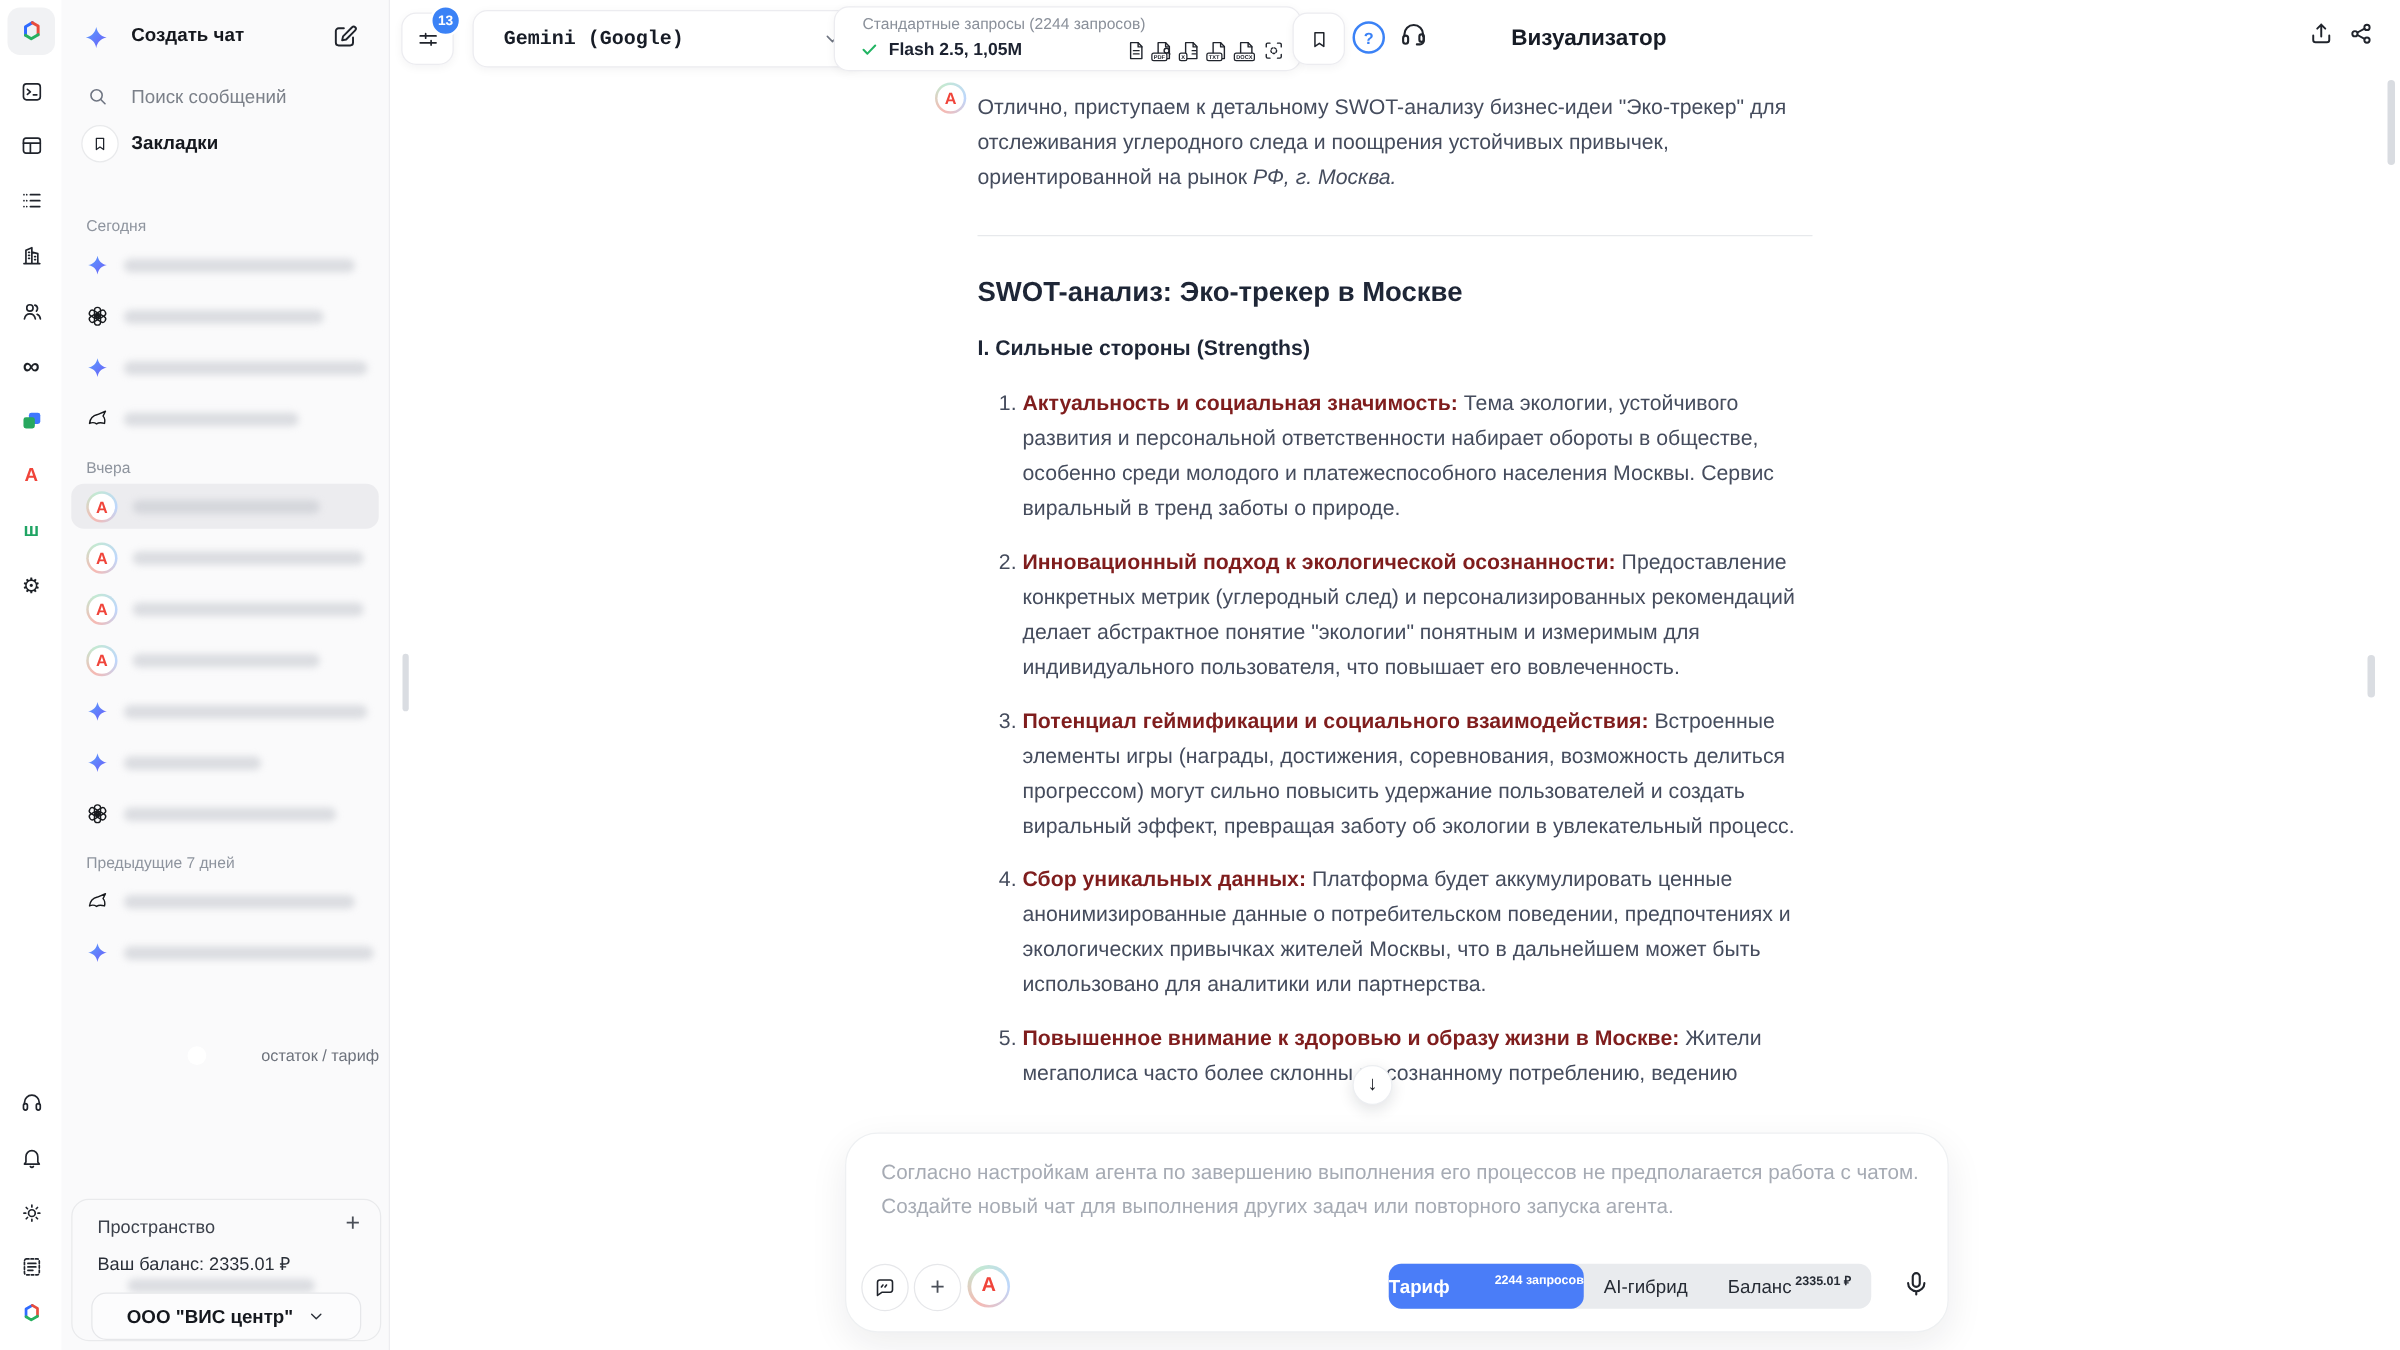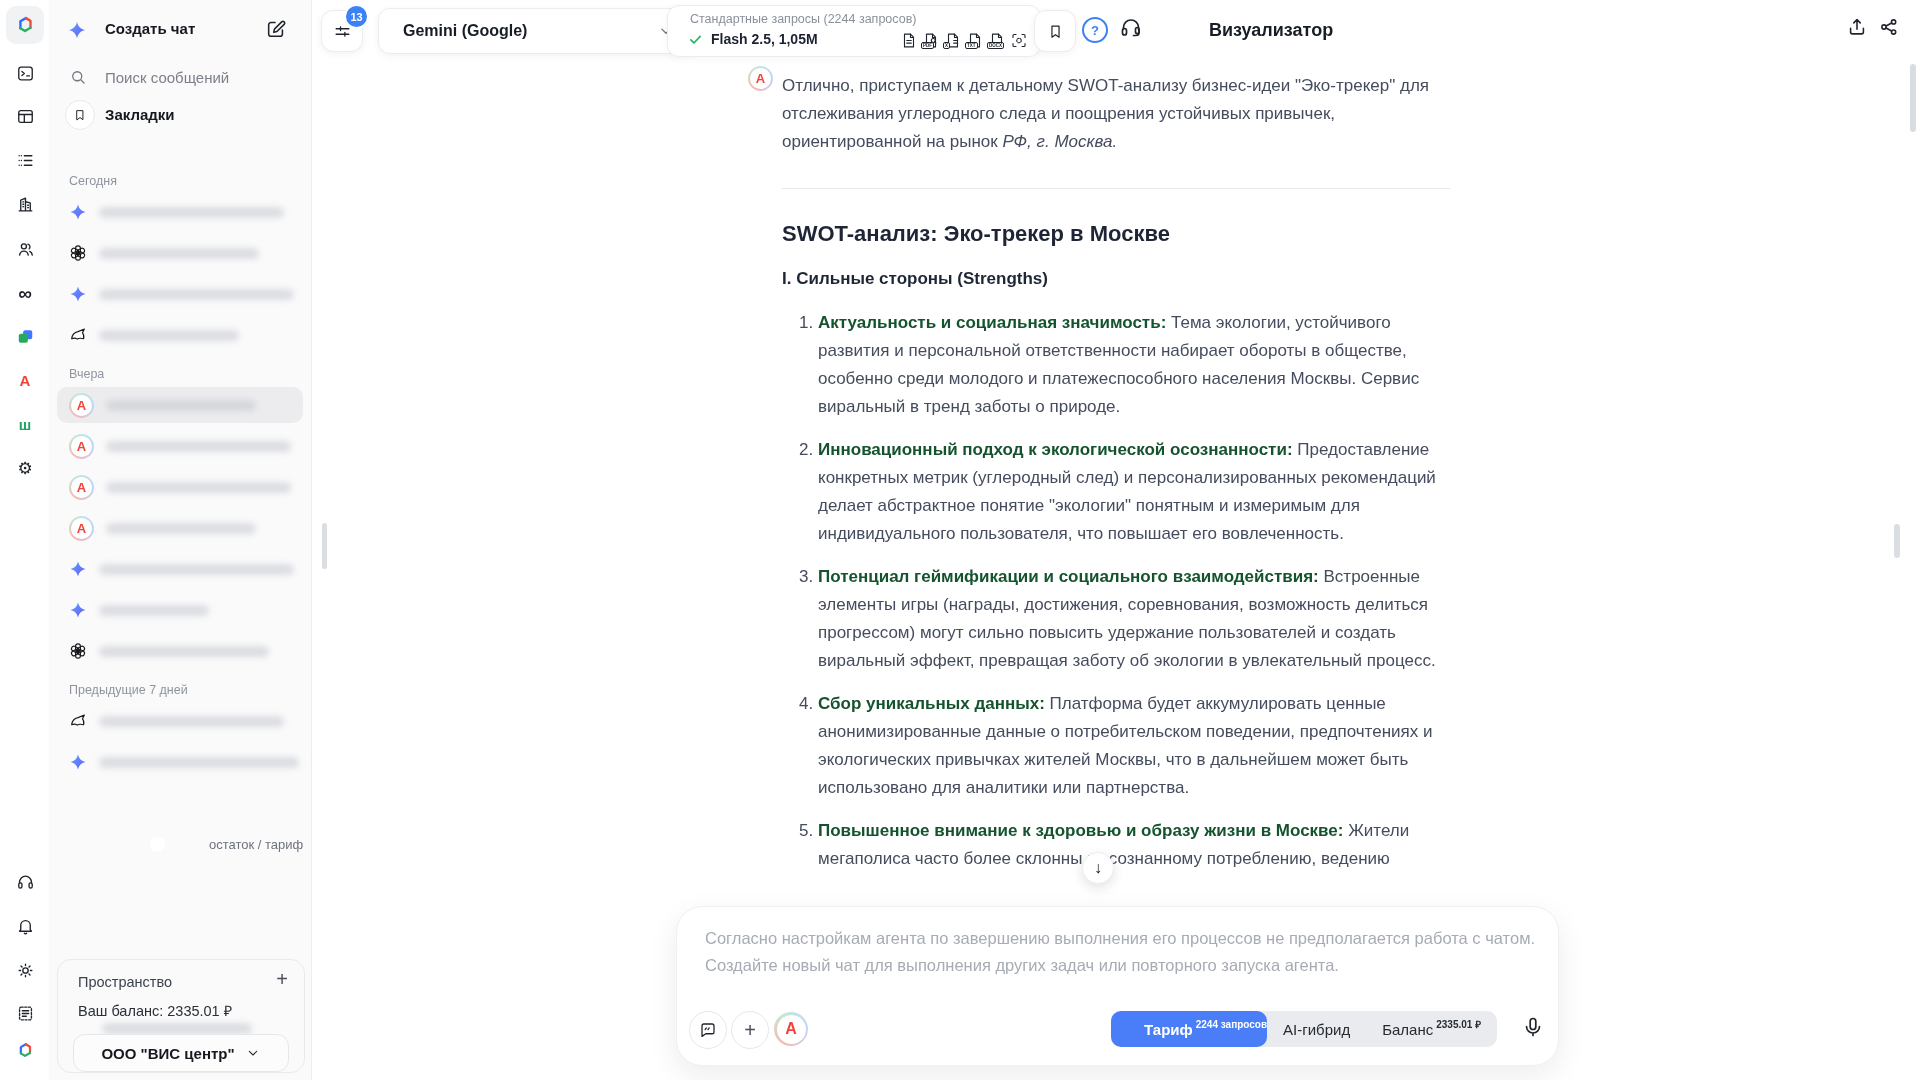--- a/index.html
+++ b/index.html
@@ -48,21 +48,21 @@
   .smalltxt{font-size:13px;color:#878d96;}
   .orgbox{position:absolute;left:15px;top:74px;width:214px;height:36px;border:1px solid #e6e7ea;
           border-radius:12px;background:#fcfcfd;display:flex;align-items:center;justify-content:center;gap:10px;}
 
   
   .fbtn{background:#fff;border:1px solid #ececf0;border-radius:12px;box-shadow:0 2px 8px rgba(20,24,33,.05);
         display:flex;align-items:center;justify-content:center;}
   .badge{left:344px;top:4px;width:21px;height:21px;border-radius:50%;background:#3b82f6;border:2px solid #fff;
          color:#fff;font-size:11px;font-weight:700;display:flex;align-items:center;justify-content:center;z-index:8;}
   .modelbtn{left:378px;top:8px;width:272px;height:44px;padding:0 16px 0 24px;justify-content:space-between;}
-  .modelname{font-size:16px;font-weight:700;color:#171c26;}
+  .modelname{font-size:16px;font-weight:700;color:#171c26;font-family:Liberation Mono, monospace;}
   .quota{left:667px;top:5px;width:372px;height:50px;border:1px solid #ececf0;border-radius:12px;background:#fff;
          box-shadow:0 2px 8px rgba(20,24,33,.04);}
   .quota .title{position:absolute;left:22px;top:6px;font-size:12.5px;color:#8a909a;white-space:nowrap;}
   .quota .row{position:absolute;left:20px;top:25px;display:flex;align-items:center;gap:8px;}
   .variant{font-size:14px;font-weight:600;color:#1c2230;white-space:nowrap;}
   .ficons{position:absolute;left:232px;top:25px;display:flex;align-items:center;gap:4px;}
   .ficon{position:relative;width:18px;height:19px;}
   .flabel{position:absolute;left:-1px;bottom:1px;background:#fff;border:1px solid #20242c;border-radius:2px;
           font-size:4.5px;font-weight:700;color:#20242c;padding:0 1px;line-height:5.5px;}
   .helpbtn{left:1082px;top:17px;width:22px;height:22px;border-radius:50%;border:2px solid #3b82f6;
@@ -75,38 +75,38 @@
   .content{left:782px;top:64px;width:668px;font-size:17px;line-height:28px;color:#454c5d;}
   .author{font-weight:700;color:#232a39;}
   .msg-ava{position:absolute;left:-34px;top:2px;}
   .intro{margin-top:8px;}
   .intro em{font-style:italic;}
   hr.div{border:none;border-top:1px solid #e7e9ec;margin:32px 0 0;}
   h2.swot{margin:30px 0 0;font-size:22px;line-height:30px;color:#1e2636;font-weight:700;}
   h3.swot{margin:18px 0 0;font-size:17px;line-height:24px;color:#1e2636;font-weight:700;}
   ol.strengths{margin:18px 0 0;padding-left:36px;}
   ol.strengths li{margin-bottom:15px;}
-  ol.strengths b{color:#14532d;}
+  ol.strengths b{color:#7f1d1d;}
 
   
   .downbtn{left:1082px;top:852px;width:30px;height:30px;border-radius:50%;background:#fff;border:1px solid #eceef1;
            box-shadow:0 4px 12px rgba(20,24,33,.12);display:flex;align-items:center;justify-content:center;
            font-size:16px;color:#14181f;z-index:4;}
   .vthumb{background:#d9dce1;border-radius:4px;}
   .handle{background:#dadde2;border-radius:4px;}
 
   
   .composer{left:676px;top:906px;width:881px;height:158px;background:#fff;border:1px solid #eef0f2;
             border-radius:26px;box-shadow:0 10px 30px rgba(25,30,40,.08);z-index:5;}
   .notice{position:absolute;left:28px;top:18px;font-size:16.5px;line-height:27px;color:#a6abb4;}
   .cbtn{position:absolute;top:104px;width:36px;height:36px;border-radius:50%;border:1px solid #e6e7ea;background:#fff;
         display:flex;align-items:center;justify-content:center;}
   .segpill{position:absolute;left:434px;top:104px;width:386px;height:36px;border-radius:10px;background:#e9ebee;
            display:flex;align-items:stretch;}
-  .seg{display:flex;align-items:center;justify-content:flex-end;font-size:15px;color:#262b34;padding:0 16px;}
+  .seg{display:flex;align-items:center;justify-content:space-between;font-size:15px;color:#262b34;padding:0 16px;}
   .seg.blue{background:#4a7df8;border-radius:10px;color:#fff;font-weight:700;width:157px;box-sizing:border-box;padding:0;}
   .sup{font-size:10px;font-weight:700;position:relative;top:-5px;margin-left:3px;white-space:nowrap;}
   .seg.blue .sup{color:#fff;}
   .seg .base{white-space:nowrap;}
 </style>
 </head>
 <body>
 
 <div class="stage">
 

